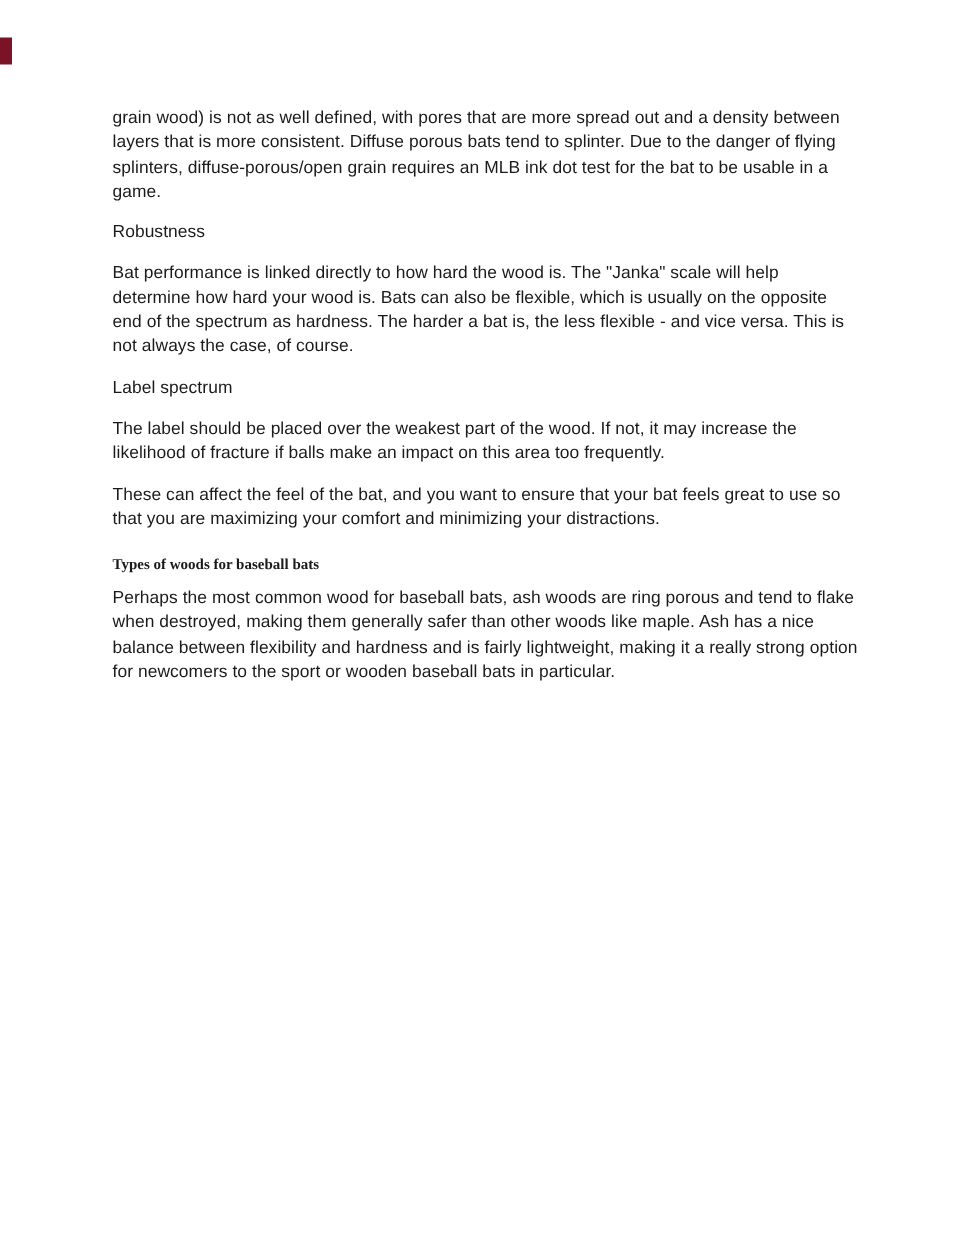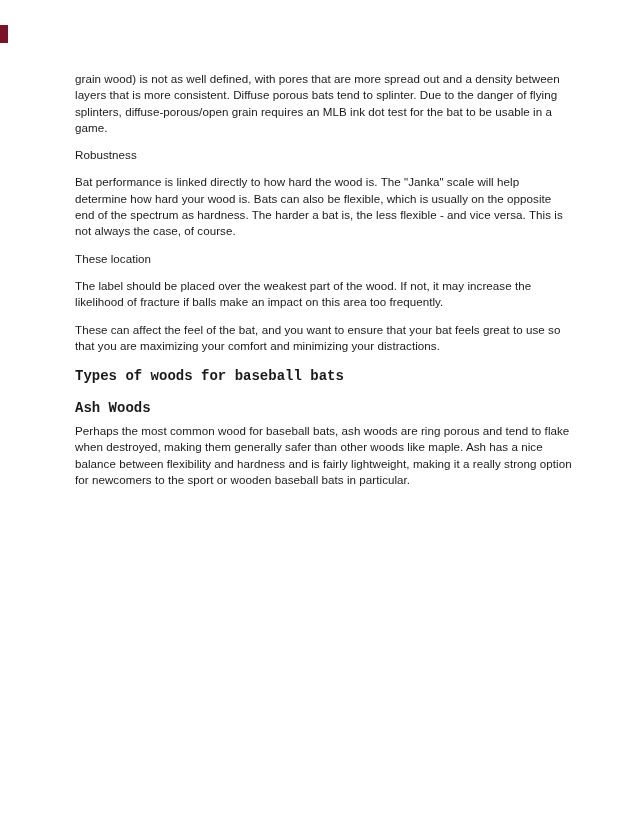--- a/index.html
+++ b/index.html
@@ -36,22 +36,22 @@
     letter-spacing: 0.05px;
   }
   .subhead {
     font-size: 11.6px;
     line-height: 16.3px;
     font-weight: normal;
     margin: 0 0 11px 0;
     letter-spacing: 0.05px;
   }
   .serif-head {
-    font-family: Liberation Mono, monospace;
-    font-size: 14px;
+    font-family: Liberation Serif, serif;
+    font-size: 10px;
     line-height: 19px;
     font-weight: bold;
     margin: 13px 0 5px 0;
   }
 </style>
 </head>
 <body style="background: rgb(255, 255, 255); color: rgb(26, 26, 26);">
 
 <div class="corner-marker" style="background: rgb(122, 19, 37);"></div>
 
@@ -60,27 +60,26 @@
 layers that is more consistent. Diffuse porous bats tend to splinter. Due to the danger of flying
 splinters, diffuse-porous/open grain requires an MLB ink dot test for the bat to be usable in a
 game.</p>
 
   <h3 class="subhead">Robustness</h3>
   <p class="para">Bat performance is linked directly to how hard the wood is. The "Janka" scale will help
 determine how hard your wood is. Bats can also be flexible, which is usually on the opposite
 end of the spectrum as hardness. The harder a bat is, the less flexible - and vice versa. This is
 not always the case, of course.</p>
 
-  <h3 class="subhead">These location</h3>
+  <h3 class="subhead">Label spectrum</h3>
   <p class="para">The label should be placed over the weakest part of the wood. If not, it may increase the
 likelihood of fracture if balls make an impact on this area too frequently.</p>
 
   <p class="para">These can affect the feel of the bat, and you want to ensure that your bat feels great to use so
 that you are maximizing your comfort and minimizing your distractions.</p>
 
   <h2 class="serif-head">Types of woods for baseball bats</h2>
 
-  <h2 class="serif-head">Ash Woods</h2>
   <p class="para">Perhaps the most common wood for baseball bats, ash woods are ring porous and tend to flake
 when destroyed, making them generally safer than other woods like maple. Ash has a nice
 balance between flexibility and hardness and is fairly lightweight, making it a really strong option
 for newcomers to the sport or wooden baseball bats in particular.</p>
 </div>
 
 </body></html>

